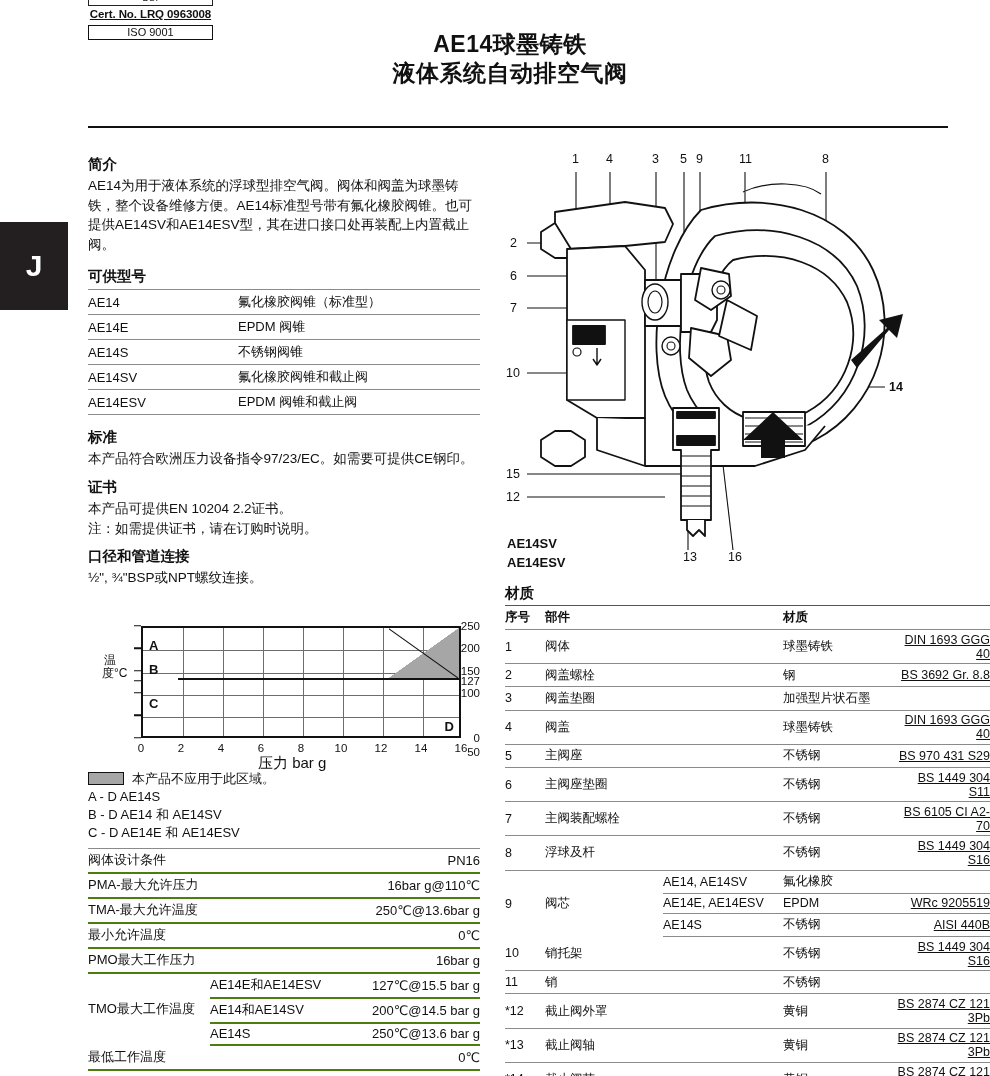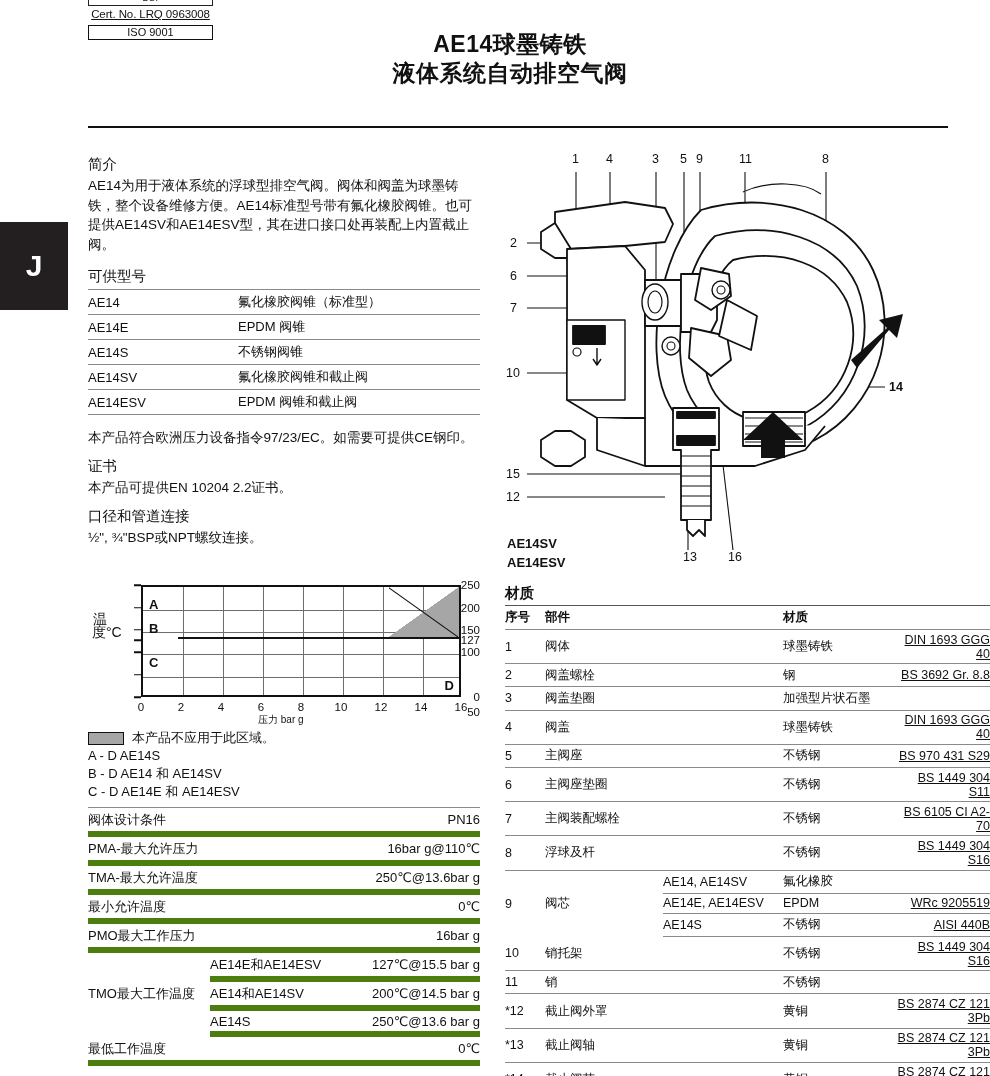--- a/index.html
+++ b/index.html
@@ -14,21 +14,21 @@
   }
 
   
   #cert-block { position:absolute; left:88px; top:-10px; width:125px; }
   .cert-box {
     border:1px solid #222; height:16px; text-align:center;
     font-size:9px; line-height:15px; letter-spacing:.5px;
   }
   #cert-no {
     font-size:11.5px; text-align:center; margin-top:2px;
-    text-decoration:underline; white-space:nowrap; letter-spacing:-.1px;
+    text-decoration:underline; white-space:nowrap; letter-spacing:-.1px;font-weight:bold;
   }
   #iso-box {
     border:1.5px solid #111; margin-top:5px; height:15px;
     text-align:center; font-size:11px; line-height:13px;
   }
 
   
   #page-title { position:absolute; left:250px; top:30px; width:520px; text-align:center; }
   #page-title .l1, #page-title .l2 {
     font-weight:bold; font-size:23px; line-height:29px; letter-spacing:.5px;
@@ -36,21 +36,21 @@
   #title-rule { position:absolute; left:88px; top:126px; width:860px; border-top:2px solid #111; }
 
   
   #j-tab {
     position:absolute; left:0; top:222px; width:68px; height:88px;
     background:#231f20; color:#fff; font-weight:bold; font-size:30px;
     display:flex; align-items:center; justify-content:center;
   }
 
   
-  .sec-h { font-weight:normal; font-size:14.5px; margin:0 0 2px 0; }
+  .sec-h { font-weight:bold; font-size:14.5px; margin:0 0 2px 0; }
   .body-t { font-size:13.5px; line-height:19.6px; }
 
   #left-col { position:absolute; left:88px; top:155px; width:392px; }
 
   
   table.models { border-collapse:collapse; width:100%; margin-top:3px; }
   table.models td { font-size:13px; padding:3px 0 3px 0; border-bottom:1px solid #8a8a8a; }
   table.models tr:first-child td { border-top:1px solid #8a8a8a; }
   table.models td.c2 { padding-left:10px; }
   td.mcode { width:140px; }
@@ -90,34 +90,34 @@
   .ytick {
     position:absolute; right:0; font-size:11.5px; text-align:right;
     width:34px; transform:translateY(-50%);
   }
   .ytickmark { position:absolute; left:46px; width:7px; height:1.5px; background:#111; transform:translateY(-50%); }
   .xtick {
     position:absolute; font-size:11.5px; text-align:center; width:20px;
     transform:translateX(-50%);
   }
   #ylab-wrap {
-    position:absolute; left:4px; top:52px; width:16px;
-    font-size:14px; text-align:center; line-height:13px;
+    position:absolute; left:14px; top:52px; width:16px;
+    font-size:12px; text-align:center; line-height:13px;
   }
   #ylab-wrap span { display:block; }
-  #xlab { position:absolute; left:170px; top:152px; font-size:10px; }
+  #xlab { position:absolute; left:170px; top:152px; font-size:15px; }
 
   #legend-row { margin-top:8px; display:flex; align-items:center; gap:8px; }
   #legend-swatch { width:36px; height:13px; background:#a6a6a6; border:1px solid #111; }
   #legend-text { font-size:13px; }
   .keyline { font-size:13px; line-height:18px; }
 
   
   table.spec { border-collapse:collapse; width:100%; margin-top:6px; }
-  table.spec td { font-size:13px; padding:2.5px 0; border-bottom:6px solid #4d7c0f; }
+  table.spec td { font-size:13px; padding:2.5px 0; border-bottom:2px solid #4d7c0f; }
   table.spec tr:first-child td { border-top:1px solid #8a8a8a; }
   td.sp-l { text-align:left; }
   td.sp-m { text-align:left; width:130px; }
   td.sp-r { text-align:right; width:140px; }
   td.nb { border-bottom:none !important; }
 
   
   #right-col { position:absolute; left:505px; top:150px; width:485px; }
   #drawing { position:relative; height:430px; }
   #drawing svg { position:absolute; left:0; top:0; }
@@ -183,25 +183,27 @@
       <td class="c2">氟化橡胶阀锥和截止阀</td>
     </tr>
     <tr>
       <td class="mcode">AE14ESV</td>
       <td class="c2">EPDM 阀锥和截止阀</td>
     </tr>
   </tbody>
     </table>
 
   <div class="gap"></div>
+  <div class="sec-h">标准</div>
   <div class="body-t">本产品符合欧洲压力设备指令97/23/EC。如需要可提供CE钢印。</div>
 
   <div class="gap-s"></div>
   <div class="sec-h">证书</div>
   <div class="body-t">本产品可提供EN 10204 2.2证书。</div>
+  <div class="body-t">注：如需提供证书，请在订购时说明。</div>
 
   <div class="gap-s"></div>
   <div class="sec-h">口径和管道连接</div>
   <div class="body-t">½", ¾"BSP或NPT螺纹连接。</div>
 
   <div class="gap-s"></div>
   <div id="chart-wrap">
 
     <div id="ylab-wrap">
       <span>温度°C</span>

